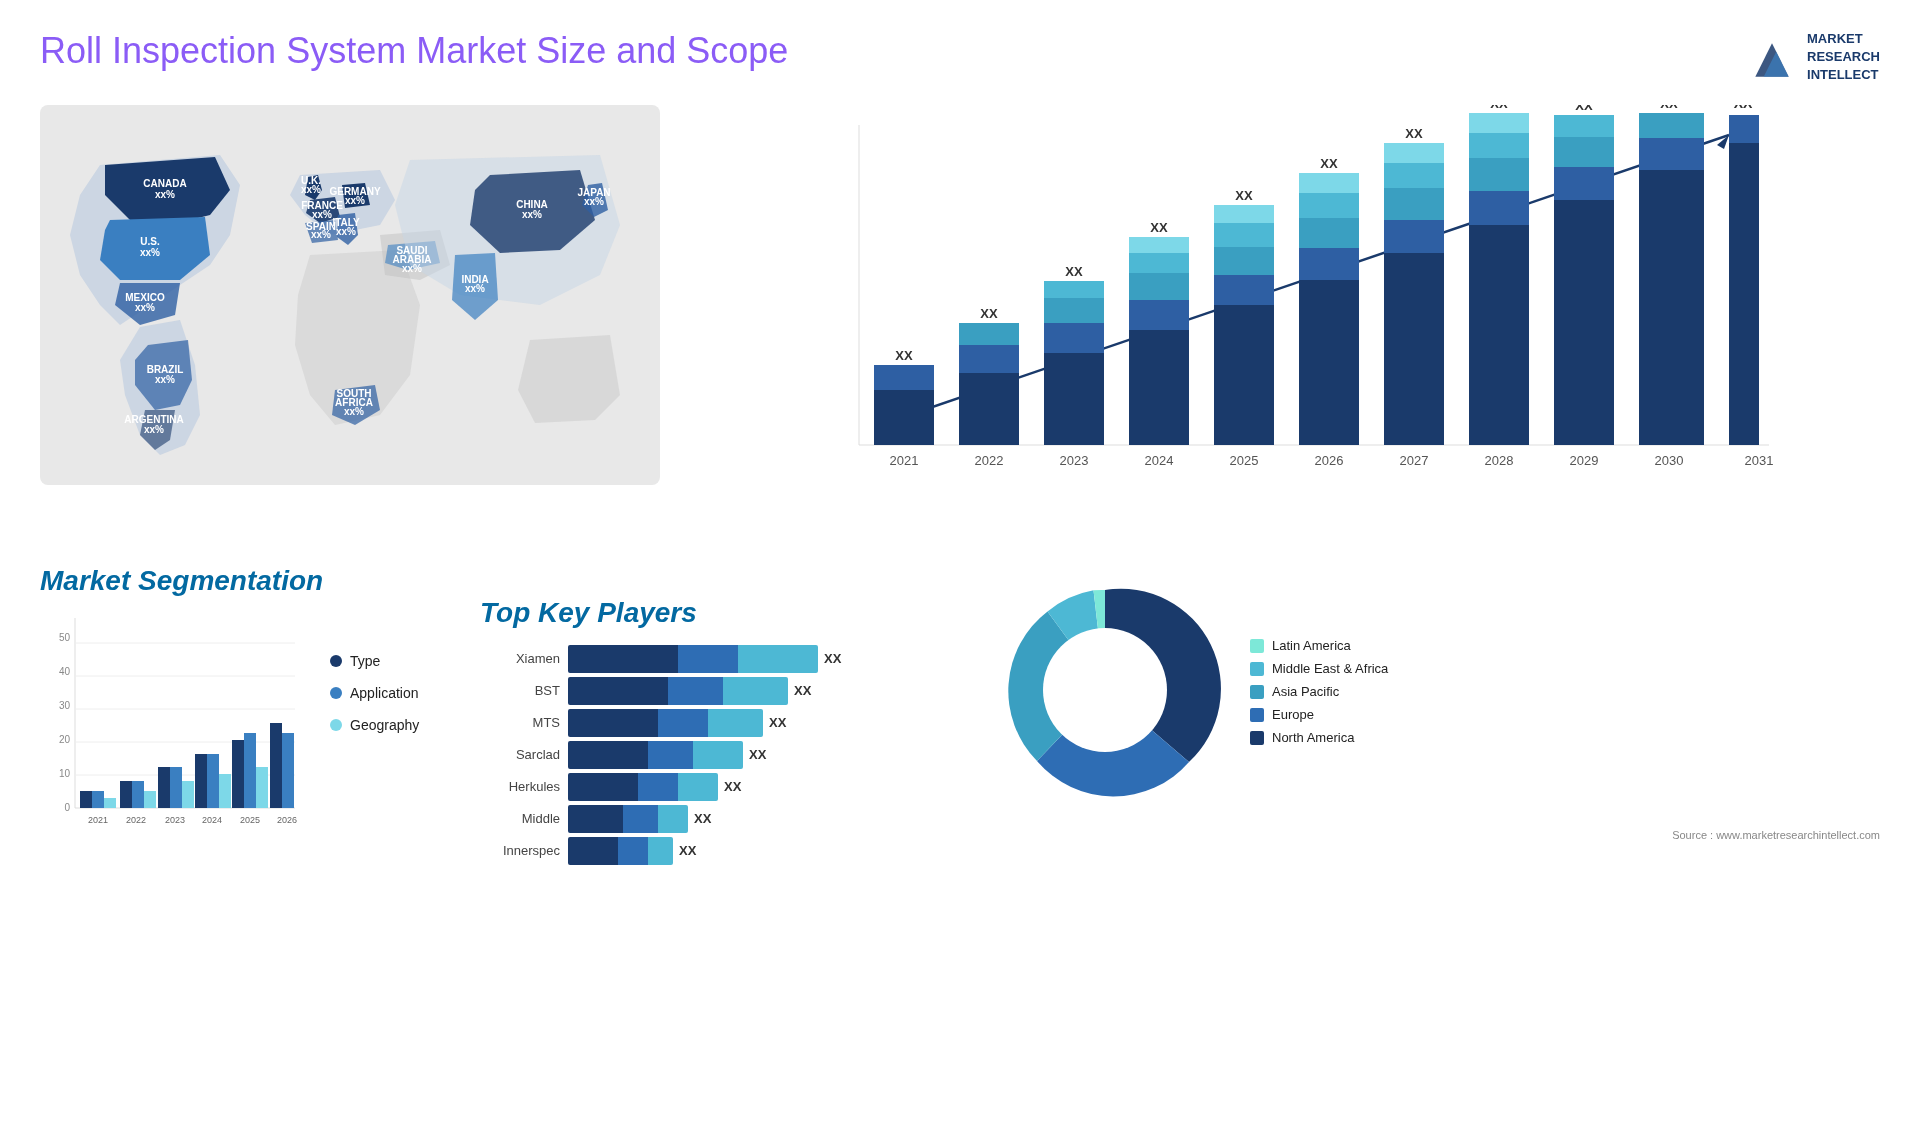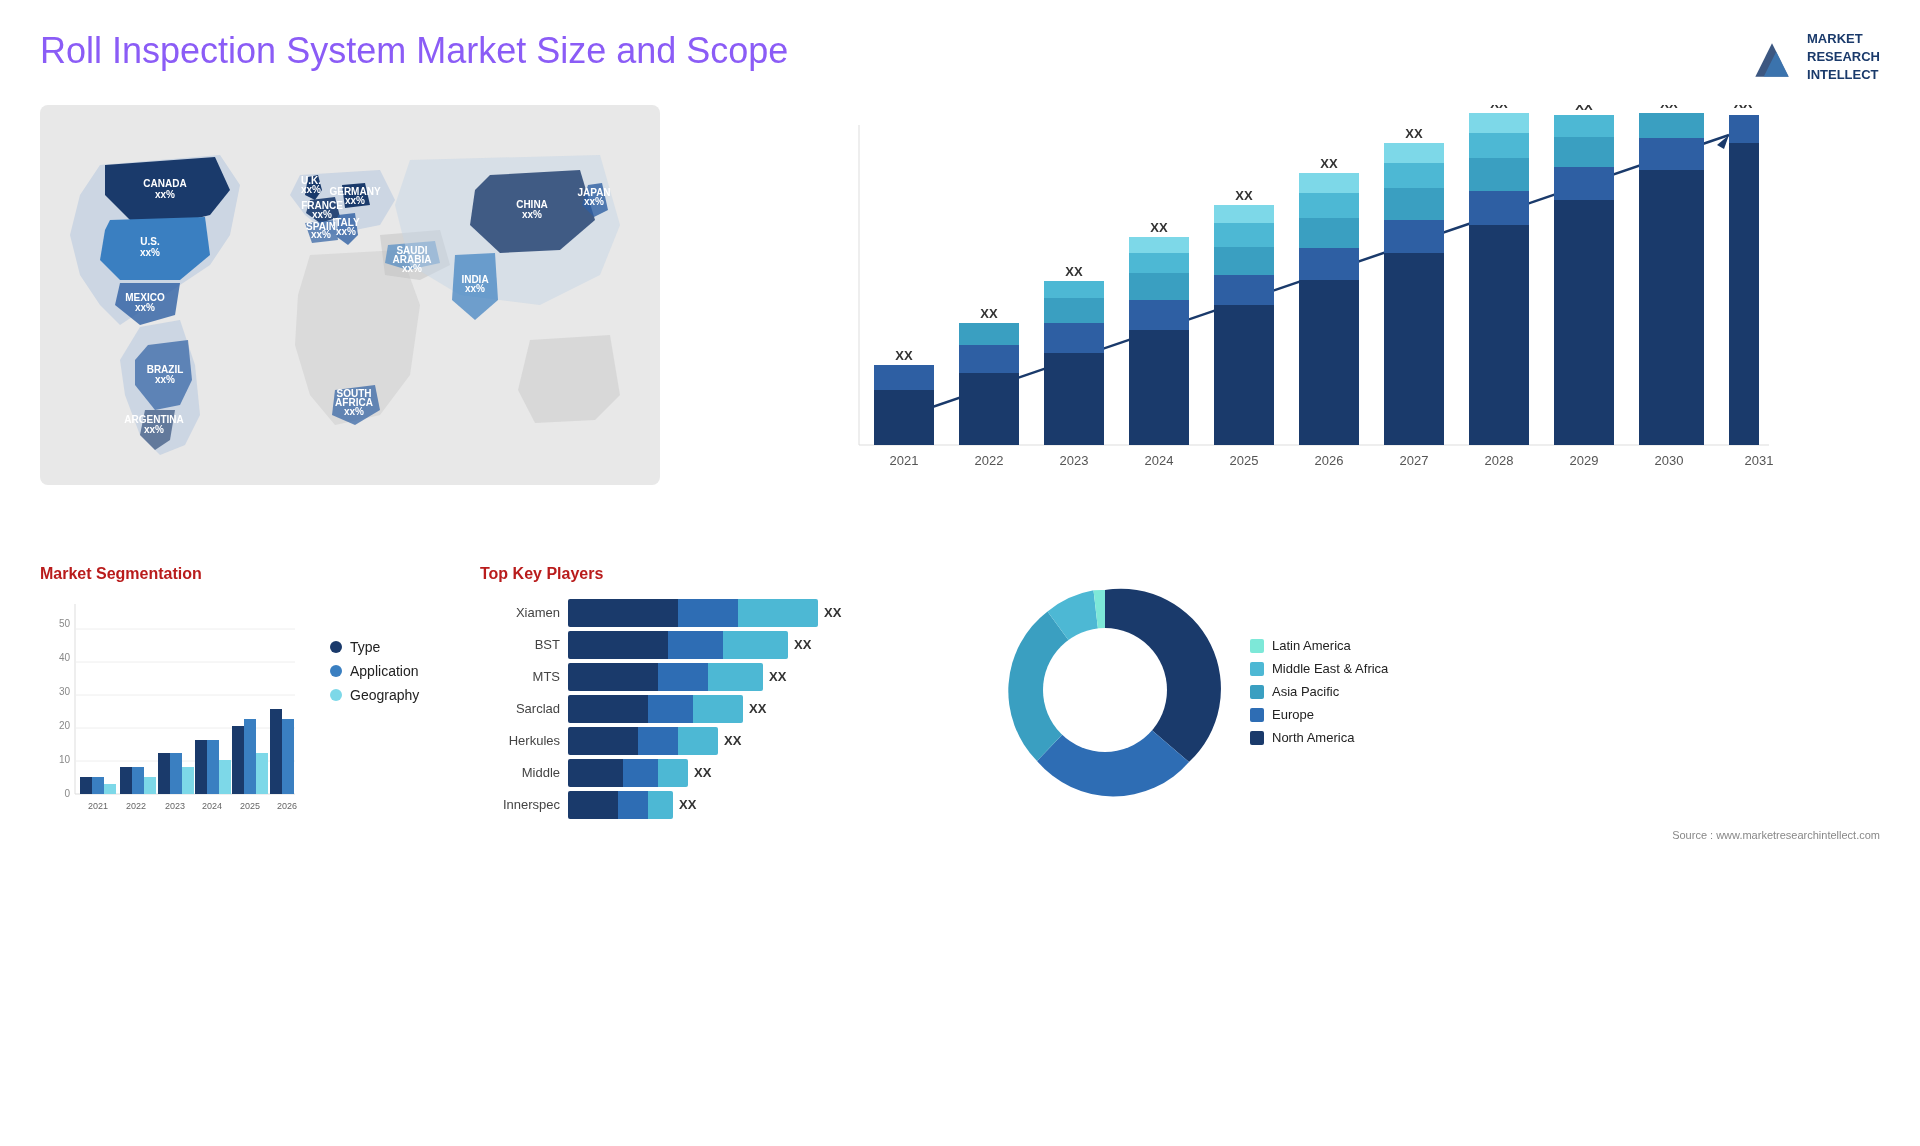--- a/index.html
+++ b/index.html
@@ -55,29 +55,31 @@
     .bottom-section {
       display: flex;
       gap: 20px;
       align-items: flex-start;
     }
     .market-seg-section {
       flex: 0 0 420px;
     }
     .key-players-section {
       flex: 0 0 480px;
+      margin-top: 32px;
     }
     .regional-section {
       flex: 1;
     }
     .section-title {
-      font-size: 16px;
+      font-size: 28px;
       font-weight: 700;
-      color: #b91c1c;
+      color: #0369a1;
       margin-bottom: 16px;
+      font-style: italic;
     }
 
     
     .world-map-container {
       width: 648px;
       height: 380px;
       position: relative;
       overflow: hidden;
     }
     .country-label {
@@ -90,21 +92,21 @@
     
     .growth-chart {
       width: 100%;
       height: 400px;
       position: relative;
     }
     .seg-legend {
       margin-top: 10px;
       display: flex;
       flex-direction: column;
-      gap: 8px;
+      gap: 16px;
       margin-left: 20px;
     }
     .legend-item {
       display: flex;
       align-items: center;
       gap: 8px;
       font-size: 14px;
     }
     .legend-dot {
       width: 12px;

